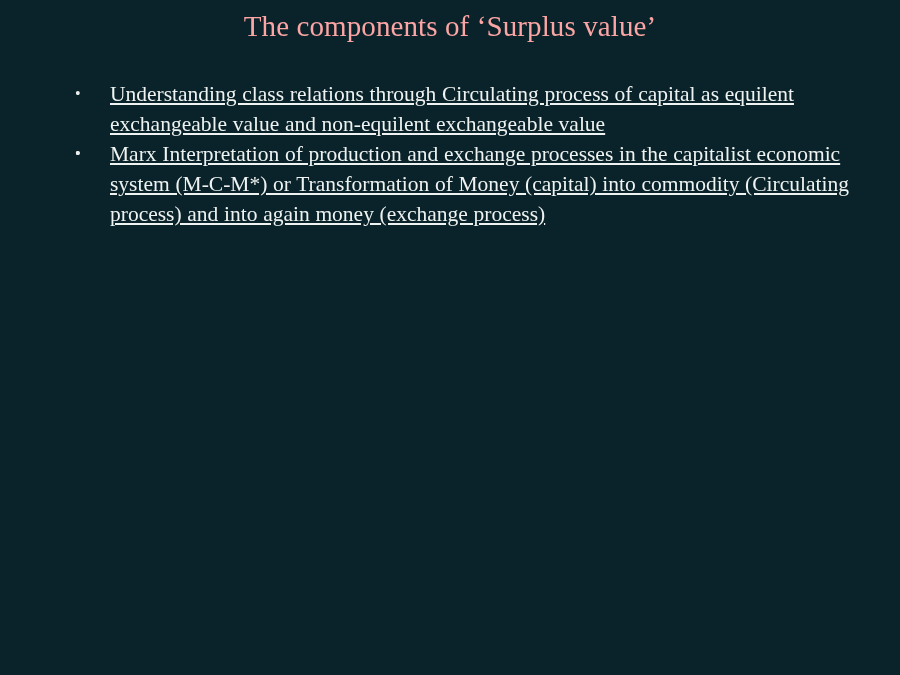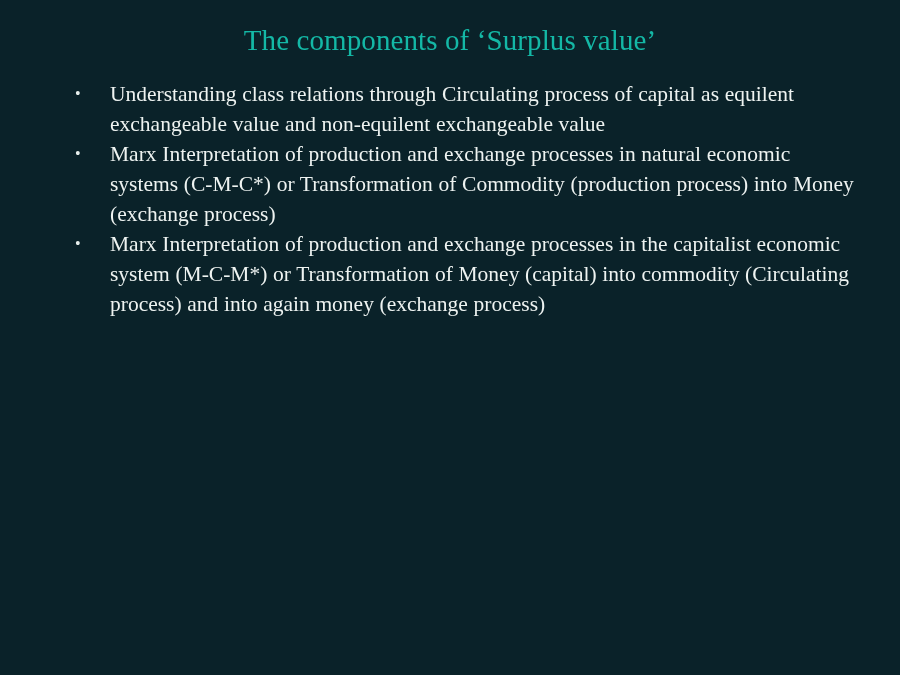--- a/index.html
+++ b/index.html
@@ -20,24 +20,24 @@
     width: 900px;
     height: 675px;
     background: #0a2229;
     box-sizing: border-box;
   }
 
   
   #slide-title {
     position: absolute;
     left: 0;
-    top: 22px;
+    top: 8px;
     width: 900px;
     text-align: center;
-    color: #14b8a6;
+    color: #fca5a5;
     font-size: 29px;
     font-weight: normal;
     line-height: 36px;
     letter-spacing: 0.1px;
     white-space: nowrap;
   }
 
   
   #bullet-list {
     position: absolute;
@@ -67,39 +67,39 @@
     width: 12px;
     height: 30px;
     line-height: 30px;
     color: #e7eeec;
     font-size: 16px;
     text-align: left;
   }
 
   .bullet-text {
     display: block;
+    text-decoration: underline;
   }
 </style>
 </head>
 <body>
 
 <div id="slide">
 
   <div id="slide-title">The components of ‘Surplus value’</div>
 
   <ul id="bullet-list">
 
     <li class="bullet-item">
       <span class="bullet-marker">•</span>
       <span class="bullet-text">Understanding class relations through Circulating process of capital as equilent exchangeable value and non-equilent exchangeable value</span>
     </li>
 
     <li class="bullet-item">
       <span class="bullet-marker">•</span>
-      <span class="bullet-text">Marx Interpretation of production and exchange processes in natural economic systems (C-M-C*) or Transformation of Commodity (production process) into Money (exchange process)</span>
     </li>
 
     <li class="bullet-item">
       <span class="bullet-marker">•</span>
       <span class="bullet-text">Marx Interpretation of production and exchange processes in the capitalist economic system (M-C-M*) or Transformation of Money (capital) into commodity (Circulating process) and into again money (exchange process)</span>
     </li>
 
   </ul>
 
 </div>

